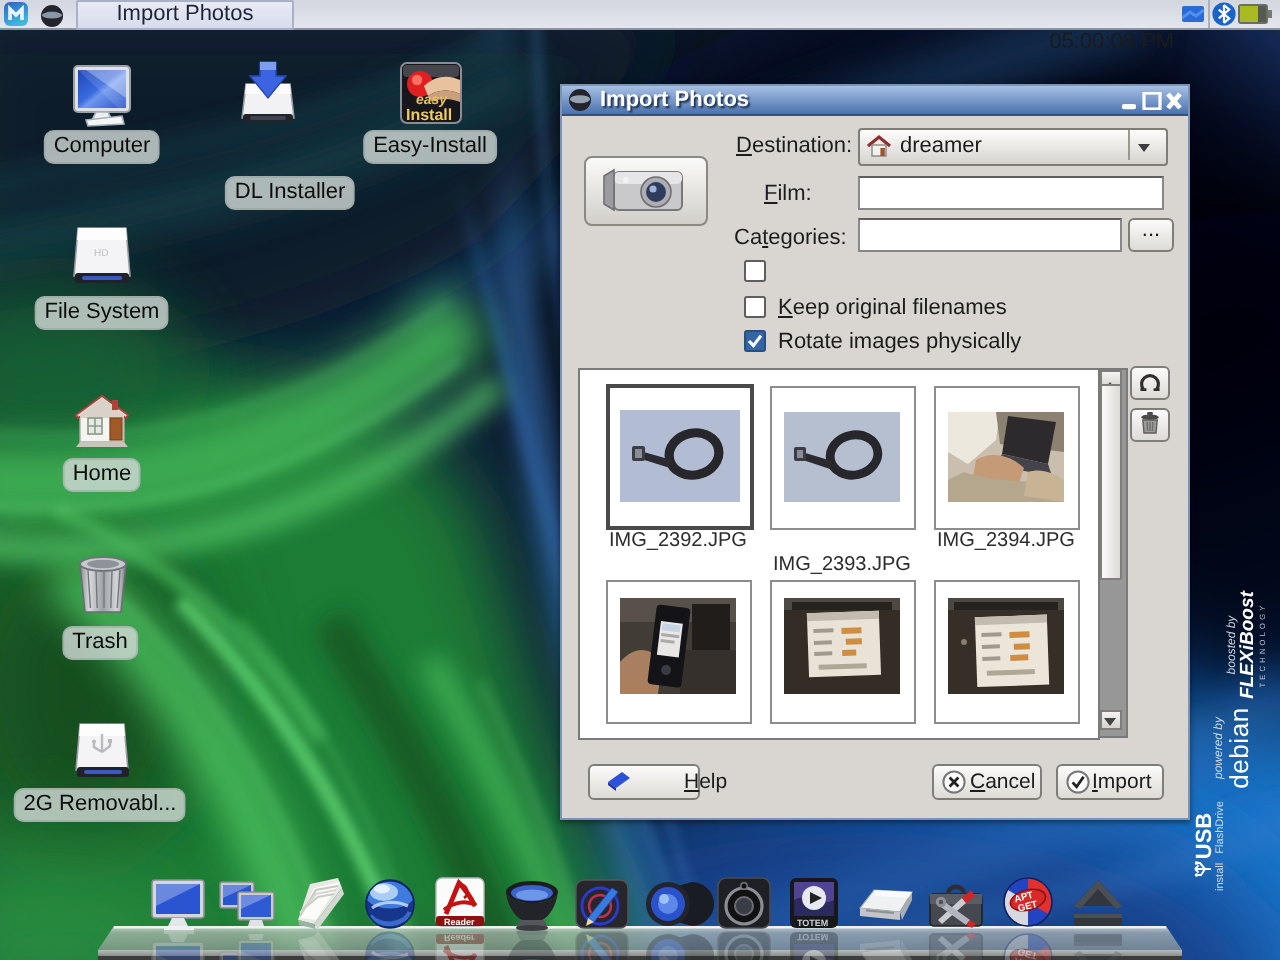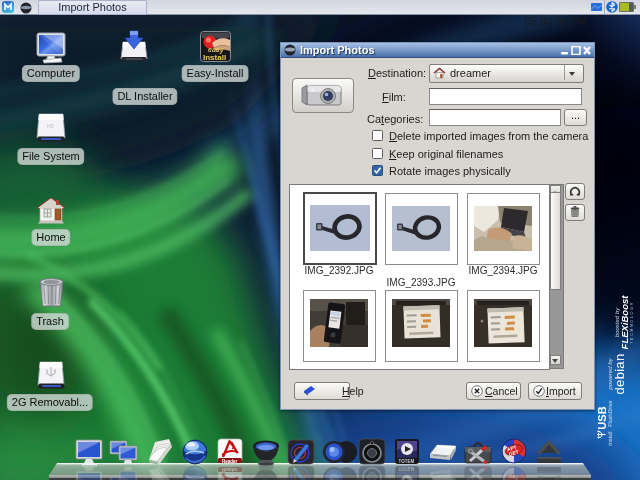--- a/index.html
+++ b/index.html
@@ -436,21 +436,20 @@
 <div class="lbl" style="left:169px;top:24px;">dreamer</div>
 <div class="abs" style="left:283px;top:22px;width:1px;height:15px;background:#9a978f;"></div>
 <div class="abs" style="left:288px;top:29px;width:0;height:0;border:3px solid transparent;border-top:4px solid #3c3c3c;"></div>
 
 <div class="tinput" style="left:148px;top:45px;width:151px;height:15px;"></div>
 
 <div class="tinput" style="left:148px;top:66px;width:130px;height:15px;"></div>
 <div class="btn" style="left:283px;top:66px;width:21px;height:15px;line-height:11px;">...</div>
 
 <div class="cb" style="left:91px;top:87px;"></div>
-<div class="lbl" style="left:108px;top:87px;"><u>D</u>elete imported images from the camera</div>
 <div class="cb" style="left:91px;top:105px;"></div>
 <div class="lbl" style="left:108px;top:105px;"><u>K</u>eep original filenames</div>
 <div class="cb" style="left:91px;top:122px;background:#3465a4;border-color:#27507f;"></div>
 <svg class="abs" style="left:92px;top:123px" width="9" height="9">
       <path d="M1.5,4.5 L3.7,6.8 L7.5,1.8" stroke="#fff" stroke-width="1.6" fill="none"></path>
     </svg>
 <div class="lbl" style="left:108px;top:122px;">Rotate images physically</div>
 
 <div class="abs" style="left:8px;top:141px;width:259px;height:184px;background:#fff;border:1px solid #7a7a7a;"></div>
 

